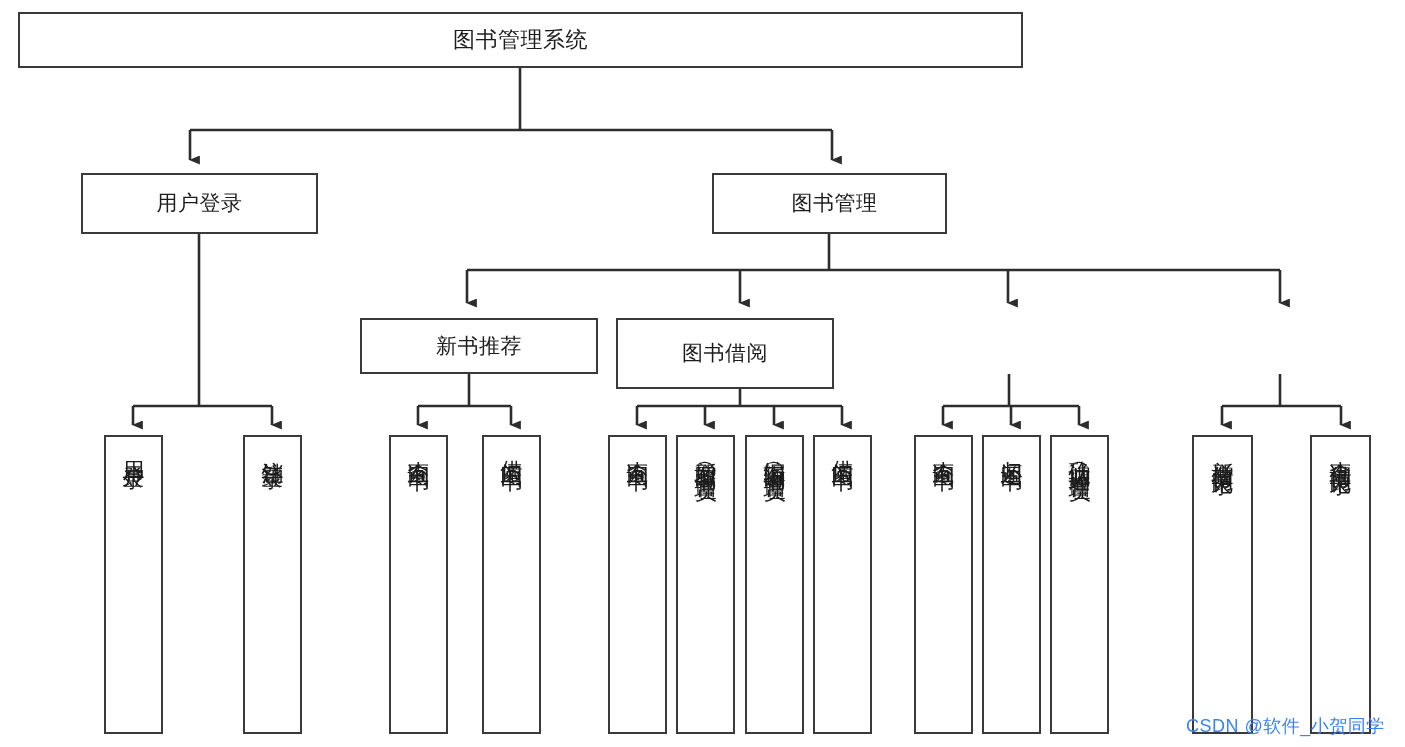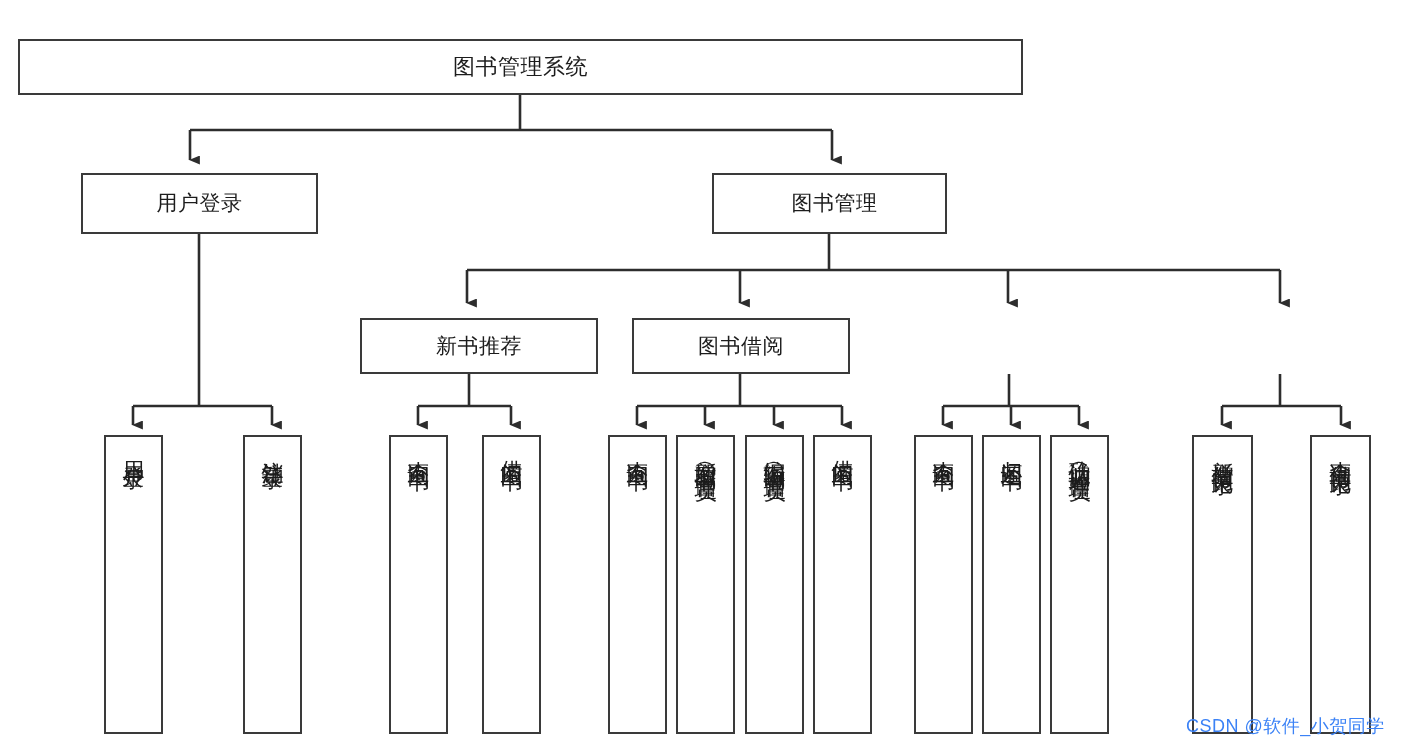--- a/index.html
+++ b/index.html
@@ -117,35 +117,35 @@
       <path d="M 1011 406 L 1011 425" marker-end="url(#arrow)"></path>
       <path d="M 1079 406 L 1079 425" marker-end="url(#arrow)"></path>
 
       <path d="M 1280 374 L 1280 406"></path>
       <path d="M 1222 406 L 1341 406"></path>
       <path d="M 1222 406 L 1222 425" marker-end="url(#arrow)"></path>
       <path d="M 1341 406 L 1341 425" marker-end="url(#arrow)"></path>
     </g>
   </svg>
 
-  <div class="node root" style="left:18px; top:12px; width:1005px; height:56px;margin-top:27px;">
+  <div class="node root" style="left:18px; top:12px; width:1005px; height:56px;">
     <span class="label">图书管理系统</span>
   </div>
 
   <div class="node" style="left:81px; top:173px; width:237px; height:61px;">
     <span class="label">用户登录</span>
   </div>
   <div class="node" style="left:712px; top:173px; width:235px; height:61px;padding-left:10px;">
     <span class="label">图书管理</span>
   </div>
 
   <div class="node" style="left:360px; top:318px; width:238px; height:56px;">
     <span class="label">新书推荐</span>
   </div>
-  <div class="node" style="left:632px; top:318px; width:218px; height:56px;">
+  <div class="node" style="left:616px; top:318px; width:218px; height:71px;">
     <span class="label">图书借阅</span>
   </div>
 
   <div class="node vertical" style="left:104px; top:435px; width:59px; height:299px;">
     <span class="label">用户登录</span>
   </div>
   <div class="node vertical" style="left:243px; top:435px; width:59px; height:299px;">
     <span class="label">注销登录</span>
   </div>
 

